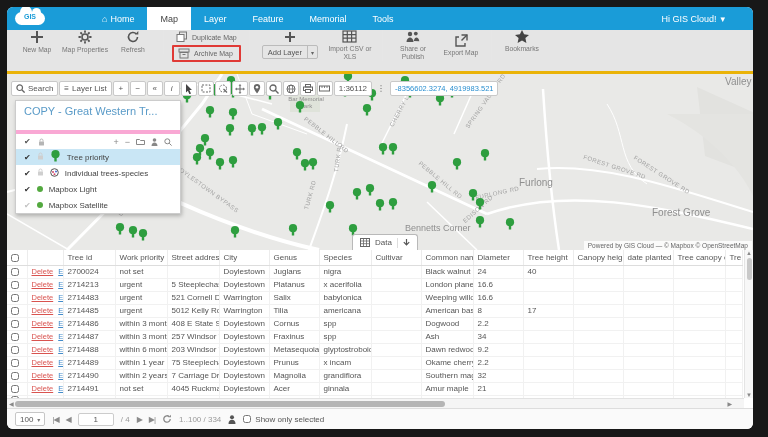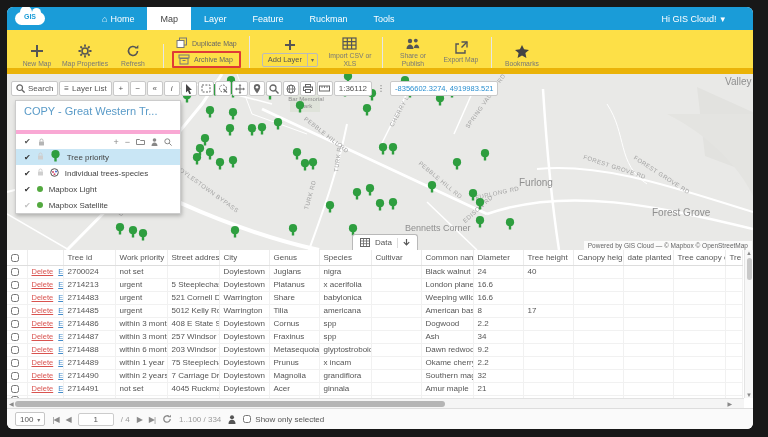--- a/index.html
+++ b/index.html
@@ -13,21 +13,21 @@
   .cloud::before{content:"";position:absolute;left:5px;top:-6px;width:12px;height:12px;background:#fff;border-radius:50%}
   .cloud::after{content:"";position:absolute;right:4px;top:-4px;width:9px;height:9px;background:#fff;border-radius:50%}
   .cloud span{position:absolute;left:0;top:1px;width:100%;text-align:center;font-size:7px;font-weight:bold;color:#1a9cd8;z-index:2}
   .nav-items{display:flex;height:100%;margin-left:36px}
   .nav-item{display:flex;align-items:center;gap:3px;padding:0 13px;font-size:9px;cursor:default}
   .nav-item.active{background:#fff;color:#444}
   .nav-item .hicon{font-size:9px}
   .user{margin-left:auto;margin-right:28px;font-size:9px;display:flex;gap:4px;align-items:center}
 
   
-  .ribbon{height:44px;background:#fde047;border-bottom:6px solid #eab308;display:flex;align-items:flex-end;flex:none}
+  .ribbon{height:44px;background:#e5e5e5;border-bottom:3px solid #eab308;display:flex;align-items:flex-start;flex:none}
   .rgroup{display:flex;align-items:center;padding:0 6px;border-right:1px solid #e6e6e6}
   .rbtn{display:flex;flex-direction:column;align-items:center;justify-content:center;width:48px;font-size:6.8px;color:#777;gap:2px;text-align:center;line-height:1.15}
   .rbtn svg{display:block}
   .stack{display:flex;flex-direction:column;justify-content:center;gap:1px;padding:0 2px}
   .stack-btn{display:flex;align-items:center;gap:4px;font-size:7px;color:#666;padding:1px 4px;white-space:nowrap}
   .archive-box{border:2px solid #e03a36;border-radius:1px}
   .addlayer{display:flex;flex-direction:column;align-items:center;gap:2px;padding:0 6px}
   .addlayer-btn{display:flex;align-items:center;height:14px;border:1px solid #bbb;border-radius:2px;font-size:7.5px;color:#555}
   .addlayer-btn .lbl{padding:0 5px}
   .addlayer-btn .caret{border-left:1px solid #bbb;padding:0 3px;font-size:6px;color:#666;height:100%;display:flex;align-items:center}
@@ -107,21 +107,21 @@
         <div class="nav-item active">
           <span>Map</span>
         </div>
         <div class="nav-item">
           <span>Layer</span>
         </div>
         <div class="nav-item">
           <span>Feature</span>
         </div>
         <div class="nav-item">
-          <span>Ruckman</span>
+          <span>Memorial</span>
         </div>
         <div class="nav-item">
           <span>Tools</span>
         </div>
       </div>
     <div class="user">
       <span>Hi GIS Cloud!</span>
       <span>▾</span>
     </div>
   </div>
@@ -725,21 +725,21 @@
               <td></td>
               <td></td>
             </tr>
             <tr>
               <td><input type="checkbox" style=""></td>
               <td><span class="lnk-del">Delete</span><span class="lnk-edit">Edit</span></td>
               <td>2714483</td>
               <td>urgent</td>
               <td>521 Cornell Dr</td>
               <td>Warrington</td>
-              <td>Share</td>
+              <td>Salix</td>
               <td>babylonica</td>
               <td></td>
               <td>Weeping willow</td>
               <td>16.6</td>
               <td></td>
               <td></td>
               <td></td>
               <td></td>
               <td></td>
             </tr>

